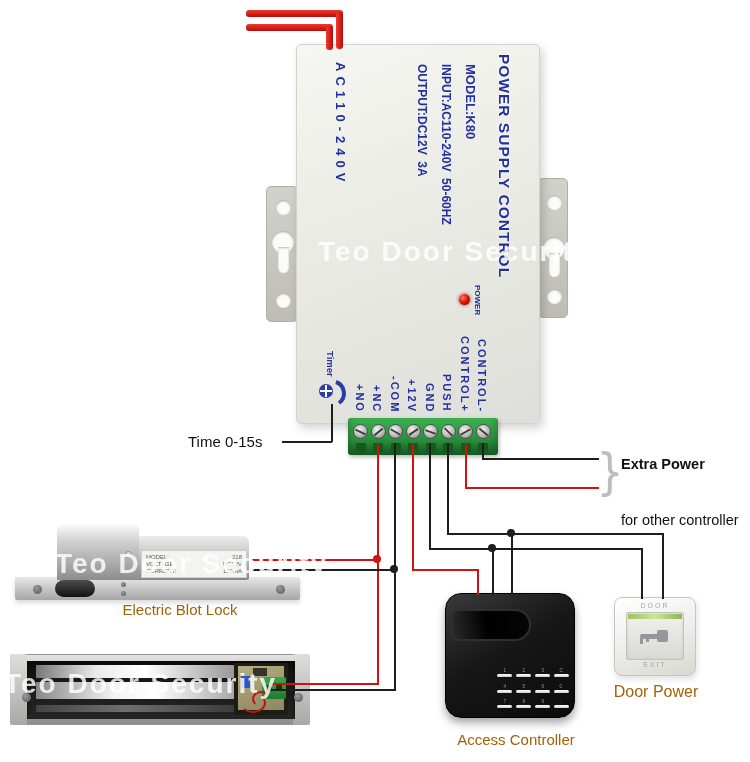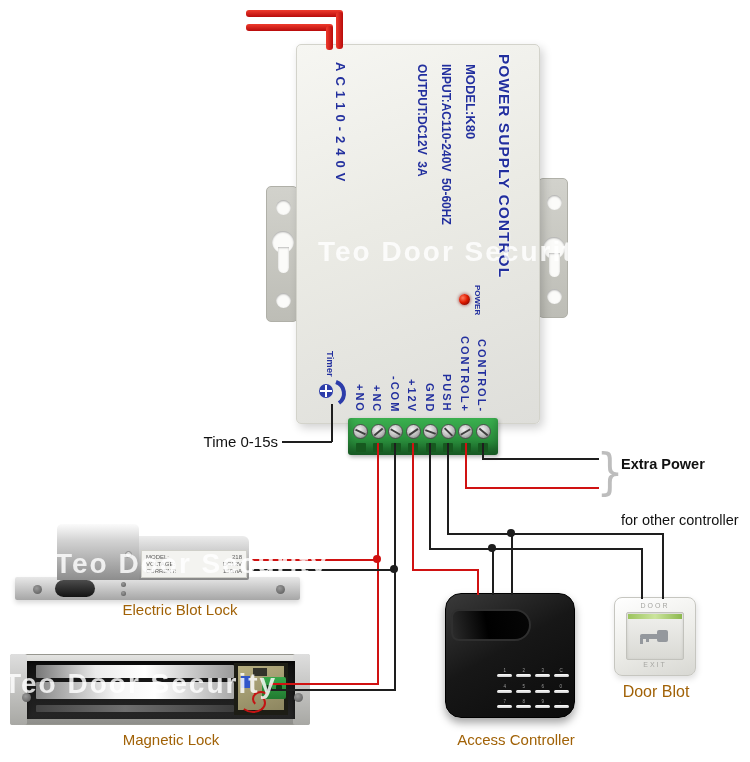--- a/index.html
+++ b/index.html
@@ -185,21 +185,21 @@
       <div class="clamp" style="left: 478.35px; top: 443px;"></div>
       <div class="tlabel" style="left: 476.35px;">CONTROL-</div>
     </div>
 
   <div class="wm" style="left:318px;top:236px;">Teo Door Security</div>
   <div class="wm" style="left:55px;top:548px;">Teo Door Security</div>
   <div class="wm" style="left:4px;top:668px;">Teo Door Security</div>
 
   <div class="wv" style="left:331px;top:404px;height:38px;"></div>
   <div class="wh" style="left:282px;top:441px;width:50px;"></div>
-  <div class="note" style="left:196px;top:433px;width:82px;text-align:right;">Time 0-15s</div>
+  <div class="note" style="left:188px;top:433px;width:82px;text-align:left;">Time 0-15s</div>
 
   <div class="abs" id="brace">}</div>
   <div class="note" style="left:621px;top:456px;font-size:14.5px;font-weight:bold;">Extra Power</div>
   <div class="note" style="left:621px;top:473px;font-size:14.5px;margin-top:39px;">for other controller</div>
 
   <div class="wv red" style="left:377px;top:443px;height:242px;"></div>
   <div class="wh red" style="left:252px;top:559px;width:126px;"></div>
   <div class="wh red" style="left:270px;top:683px;width:109px;"></div>
   <div class="wv" style="left:394px;top:443px;height:248px;"></div>
   <div class="wh" style="left:252px;top:569px;width:144px;"></div>
@@ -262,21 +262,20 @@
   <div class="abs" id="mag-blue"></div>
   <div class="abs" id="mag-chip"></div>
   <div class="abs" id="mag-term">
     <div class="mag-term-hole" style="left:4px;"></div>
     <div class="mag-term-hole" style="left:14px;"></div>
   </div>
   <div class="magwire" style="left:240px;top:693px;width:26px;height:20px;border-top-color:transparent;border-left-color:transparent;"></div>
   <div class="magwire" style="left:252px;top:691px;width:18px;height:16px;border-bottom-color:transparent;border-right-color:transparent;"></div>
   <div class="phole" style="left:22px;top:693px;width:9px;height:9px;z-index:12;"></div>
   <div class="phole" style="left:294px;top:693px;width:9px;height:9px;z-index:12;"></div>
-  <div class="cap" style="left:96px;top:731px;width:150px;">Magnetic Lock</div>
 
   <div class="abs" id="acc-body"></div>
   <div class="abs" id="acc-window"></div>
   <div class="abs" id="acc-keypad">
       <div class="key">
         <div class="klabel">1</div>
         <div class="kbar"></div>
       </div>
       <div class="key">
         <div class="klabel">2</div>
@@ -327,15 +326,15 @@
 
   <div class="abs" id="door-body"></div>
   <div class="doortxt" style="top:602px;">DOOR</div>
   <div class="abs" id="door-panel"></div>
   <div class="abs" id="door-strip"></div>
   <div class="keypart" style="left:640px;top:634px;width:20px;height:5px;border-radius:2px;"></div>
   <div class="keypart" style="left:657px;top:630px;width:11px;height:12px;border-radius:2px;"></div>
   <div class="keypart" style="left:640px;top:638px;width:3px;height:6px;"></div>
   <div class="keypart" style="left:646px;top:638px;width:3px;height:4px;"></div>
   <div class="doortxt" style="top:661px;">EXIT</div>
-  <div class="cap" style="left:611px;top:683px;width:90px;font-size:16px;">Door Blot</div>
+  <div class="cap" style="left:611px;top:683px;width:90px;font-size:16px;">Door Power</div>
 
 </div>
 
 </body></html>

